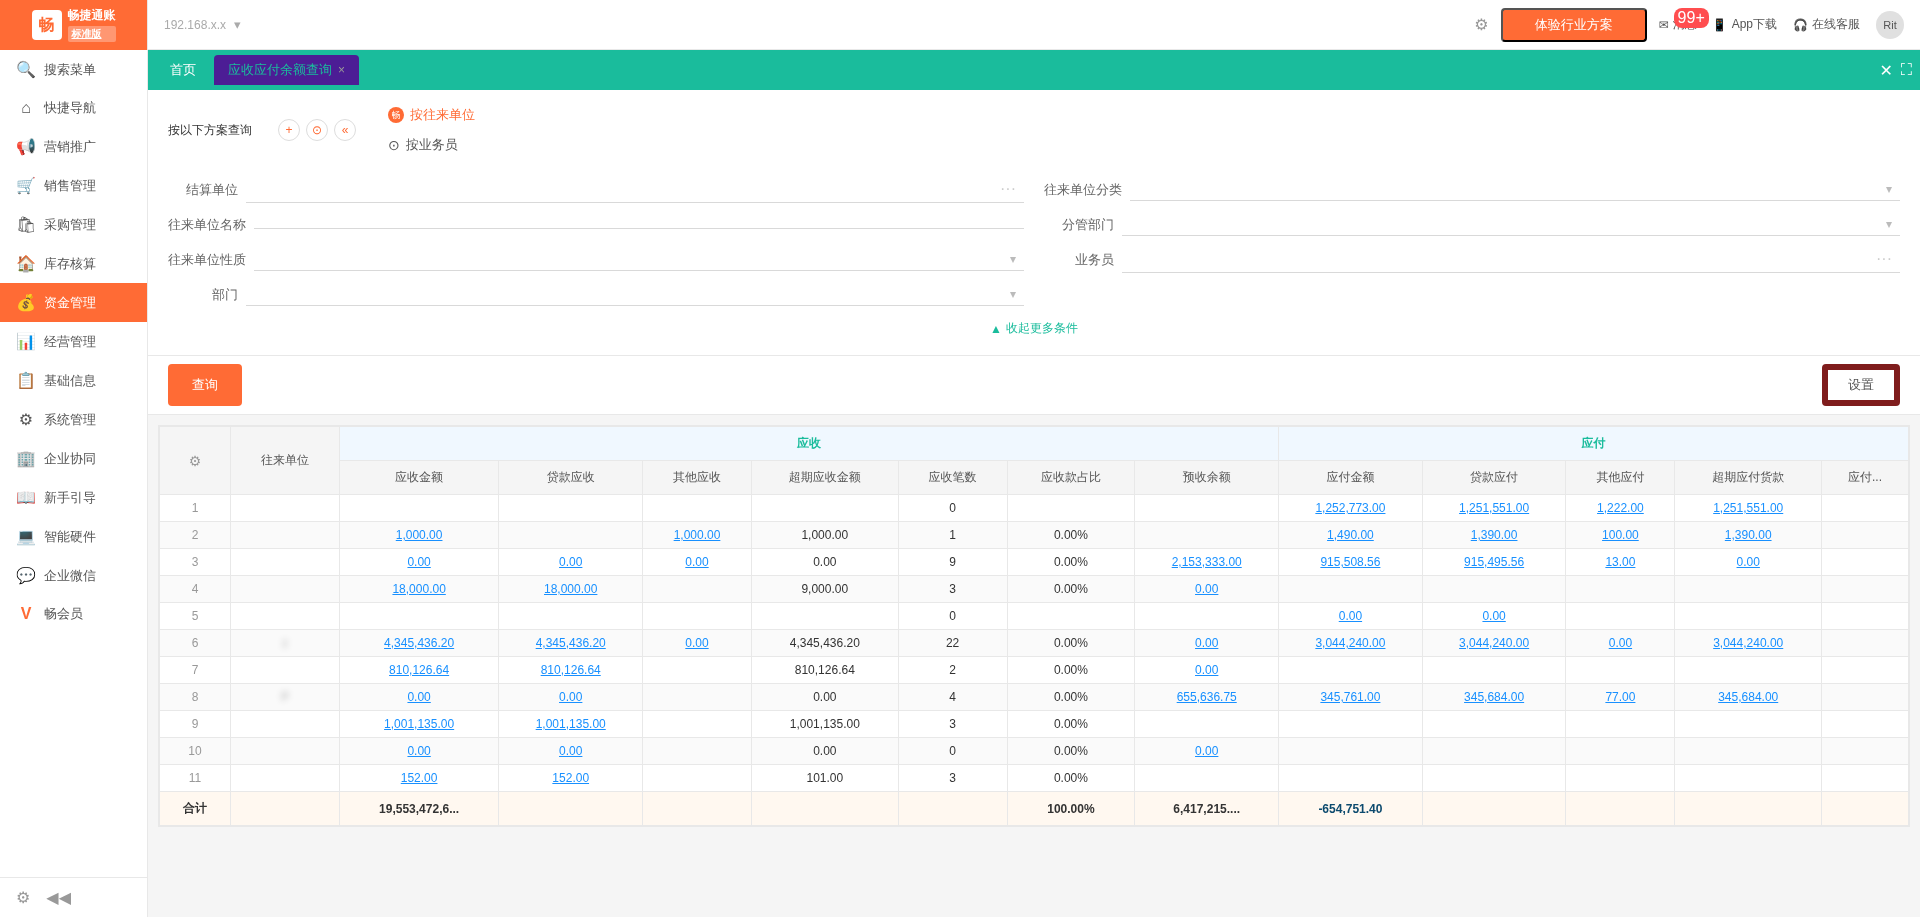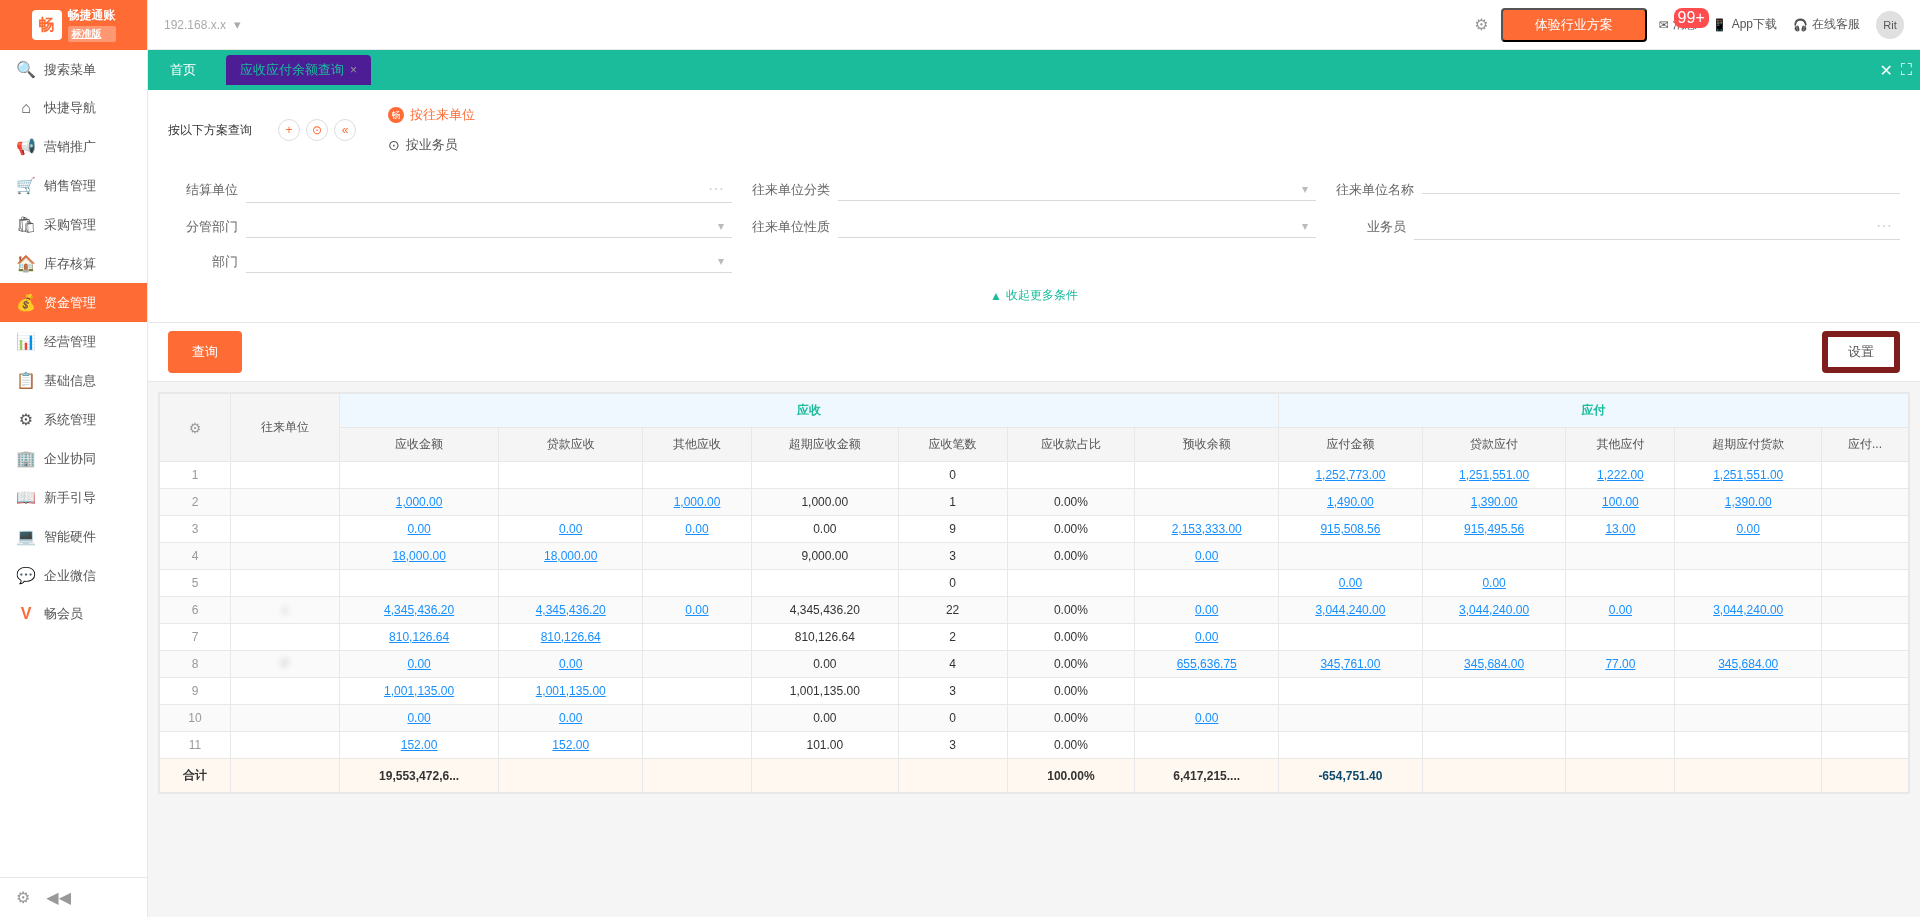--- a/index.html
+++ b/index.html
@@ -55,21 +55,21 @@
       background: #ff4d4f; color: #fff; font-size: 16px; padding: 1px 4px;
       border-radius: 8px; min-width: 18px; text-align: center;
     }
     .header-app { display: flex; align-items: center; gap: 4px; color: #555; cursor: pointer; }
     .header-service { display: flex; align-items: center; gap: 4px; color: #555; cursor: pointer; }
     .header-avatar { width: 28px; height: 28px; border-radius: 50%; background: #ddd; cursor: pointer; }
 
     
     .tab-bar {
       position: fixed; left: 148px; top: 50px; right: 0; height: 40px;
-      background: #1abc9c; display: flex; align-items: center; padding: 0 8px; gap: 16px; z-index: 99;
+      background: #1abc9c; display: flex; align-items: center; padding: 0 8px; gap: 4px; z-index: 99;
     }
     .tab-item {
       padding: 6px 14px; border-radius: 4px 4px 0 0; font-size: 13px; cursor: pointer;
       display: flex; align-items: center; gap: 6px;
     }
     .tab-item.home { color: #fff; background: transparent; }
     .tab-item.active { background: #4c1d95; color: #1abc9c; }
     .tab-close { font-size: 12px; color: #999; cursor: pointer; }
     .tab-right { margin-left: auto; display: flex; gap: 8px; }
     .tab-right-icon { color: #fff; font-size: 16px; cursor: pointer; }
@@ -106,21 +106,21 @@
       cursor: pointer; color: #ff6b35; font-size: 12px;
     }
     .filter-options { display: flex; flex-direction: column; gap: 4px; margin-left: 16px; }
     .filter-option {
       display: flex; align-items: center; gap: 6px; padding: 4px 8px;
       cursor: pointer; border-radius: 4px; font-size: 13px; color: #555;
     }
     .filter-option.active { color: #ff6b35; }
     .filter-option-icon { font-size: 14px; }
     .filter-fields {
-      display: grid; grid-template-columns: 1fr 1fr 1fr; gap: 10px 20px;
+      display: grid; grid-template-columns: 1fr 1fr; gap: 10px 20px;
       padding: 8px 0;
     }
     .filter-field { display: flex; align-items: center; gap: 8px; }
     .filter-field-label { color: #666; font-size: 13px; white-space: nowrap; min-width: 70px; text-align: right; }
     .filter-field-input {
       flex: 1; border: none; border-bottom: 1px solid #d9d9d9; padding: 4px 8px;
       font-size: 13px; outline: none; display: flex; align-items: center; justify-content: space-between;
     }
     .filter-dots { color: #ccc; font-size: 16px; }
     .filter-chevron { color: #bbb; font-size: 12px; }

